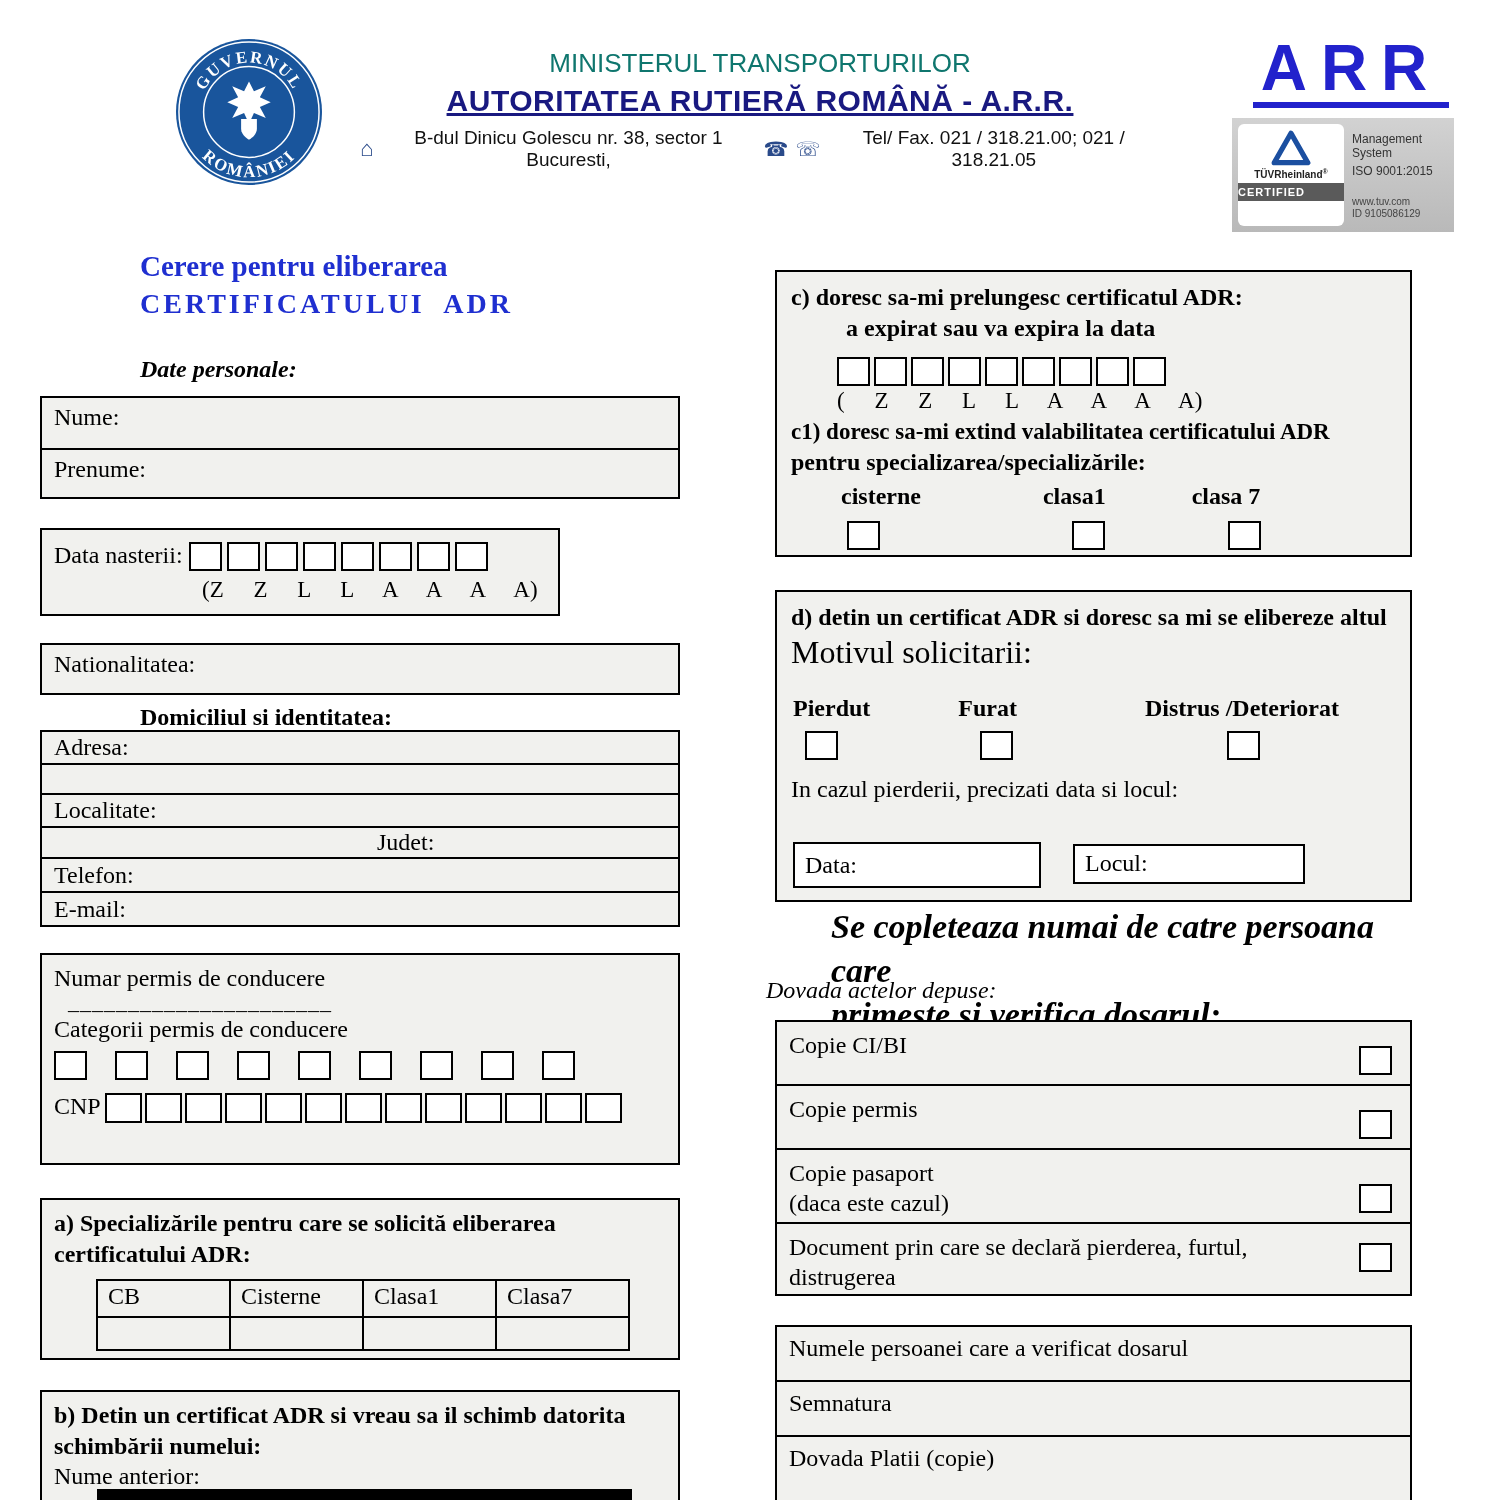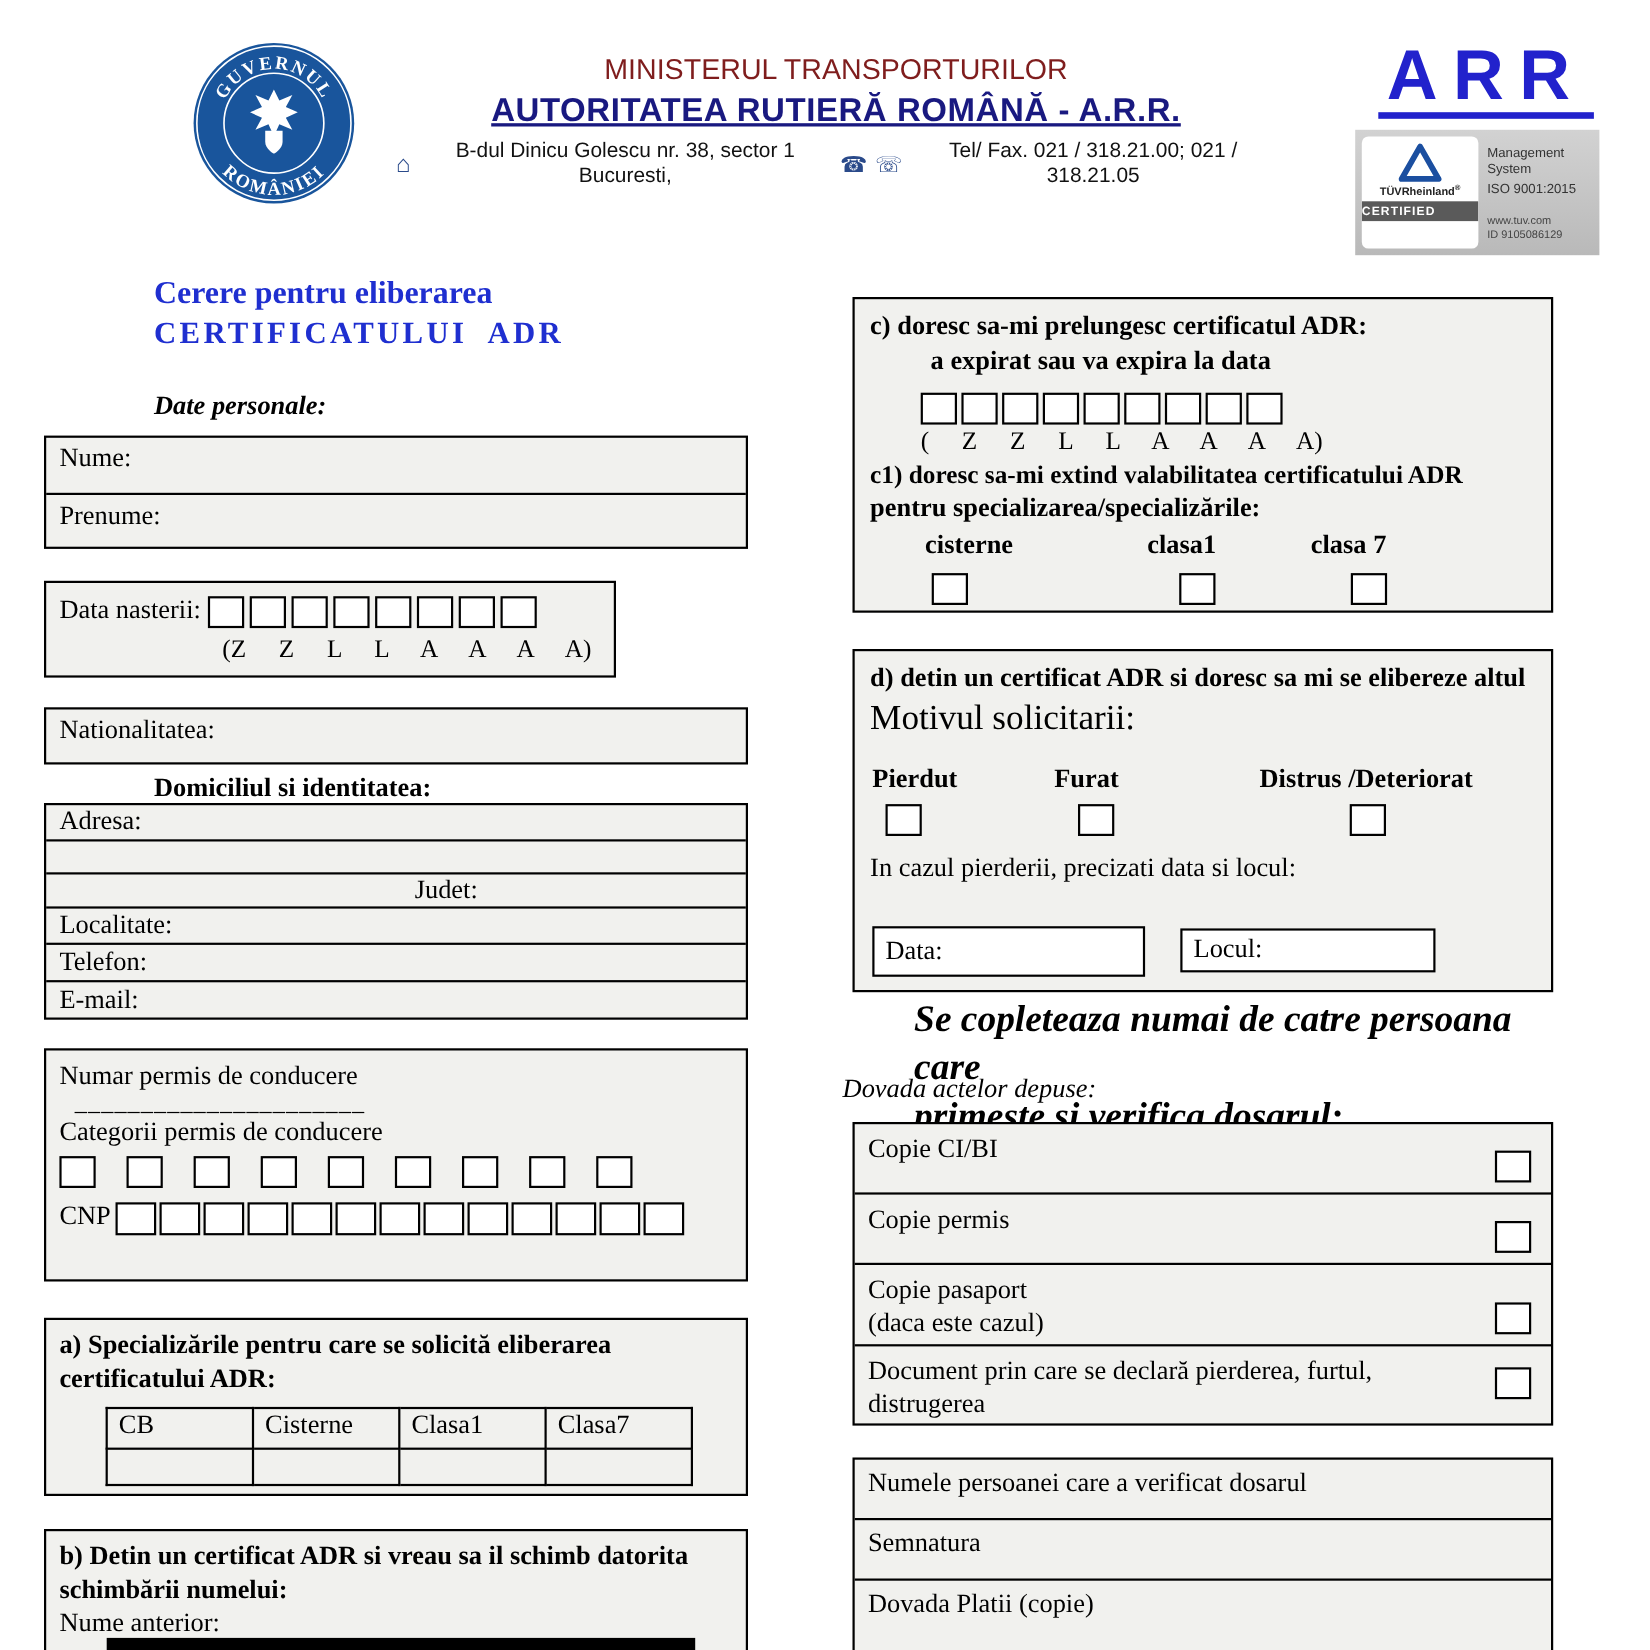--- a/index.html
+++ b/index.html
@@ -90,21 +90,21 @@
       <textPath href="#arcB" startOffset="50%" text-anchor="middle">ROMÂNIEI</textPath>
     </text>
     <g fill="#ffffff">
       <path d="M75 44 l5 10 12 -5 -6 11 11 5 -11 5 6 11 -12 -5 -5 11 -5 -11 -12 5 6 -11 -11 -5 11 -5 -6 -11 12 5 z"></path>
       <path d="M67 82 h16 v10 c0 7 -8 11 -8 11 s-8 -4 -8 -11 z"></path>
     </g>
   </svg>
 </div>
 
 <div class="abs hdr-sans" style="left:360px;top:48px;width:800px;text-align:center;">
-  <div style="font-size:26px;color:#7f1d1d;">MINISTERUL TRANSPORTURILOR</div>
+  <div style="font-size:26px;color:#0f766e;">MINISTERUL TRANSPORTURILOR</div>
   <div style="font-size:30px;font-weight:bold;color:#191980;text-decoration:underline;letter-spacing:0.5px;margin-top:5px;">AUTORITATEA RUTIERĂ ROMÂNĂ - A.R.R.</div>
   <div style="font-size:19px;margin-top:9px;display:flex;justify-content:center;align-items:center;gap:7px;color:#111;">
     <span style="color:#2a4a8a;font-size:22px;">⌂</span>
     <span>B-dul Dinicu Golescu nr. 38, sector 1 Bucuresti,</span>
     <span style="color:#2a4a8a;font-size:20px;">☎</span>
     <span style="color:#2a4a8a;font-size:20px;">☏</span>
     <span>Tel/ Fax. 021 / 318.21.00;  021 / 318.21.05</span>
   </div>
 </div>
 
@@ -169,25 +169,25 @@
   <div class="frow"><span>Nationalitatea:</span></div>
 </div>
 
 <div class="abs" style="left:140px;top:704px;font-size:24px;font-weight:bold;">Domiciliul si identitatea:</div>
 
 <div class="fbox" style="left:40px;top:730px;width:640px;height:197px;">
   <div class="frow brd" style="height:33px;padding-top:2px;">
     <span>Adresa:</span>
   </div>
   <div class="frow brd" style="height:30px;"></div>
+  <div class="frow brd" style="height:33px;padding-top:2px;">
+    <span>Localitate:</span>
+  </div>
   <div class="frow brd" style="height:31px;padding-top:1px;padding-left:335px;">
     <span>Judet:</span>
-  </div>
-  <div class="frow brd" style="height:33px;padding-top:2px;">
-    <span>Localitate:</span>
   </div>
   <div class="frow brd" style="height:34px;padding-top:3px;">
     <span>Telefon:</span>
   </div>
   <div class="frow" style="height:32px;padding-top:3px;">
     <span>E-mail:</span>
   </div>
 </div>
 
 <div class="fbox" style="left:40px;top:953px;width:640px;height:212px;padding:10px 12px;">

